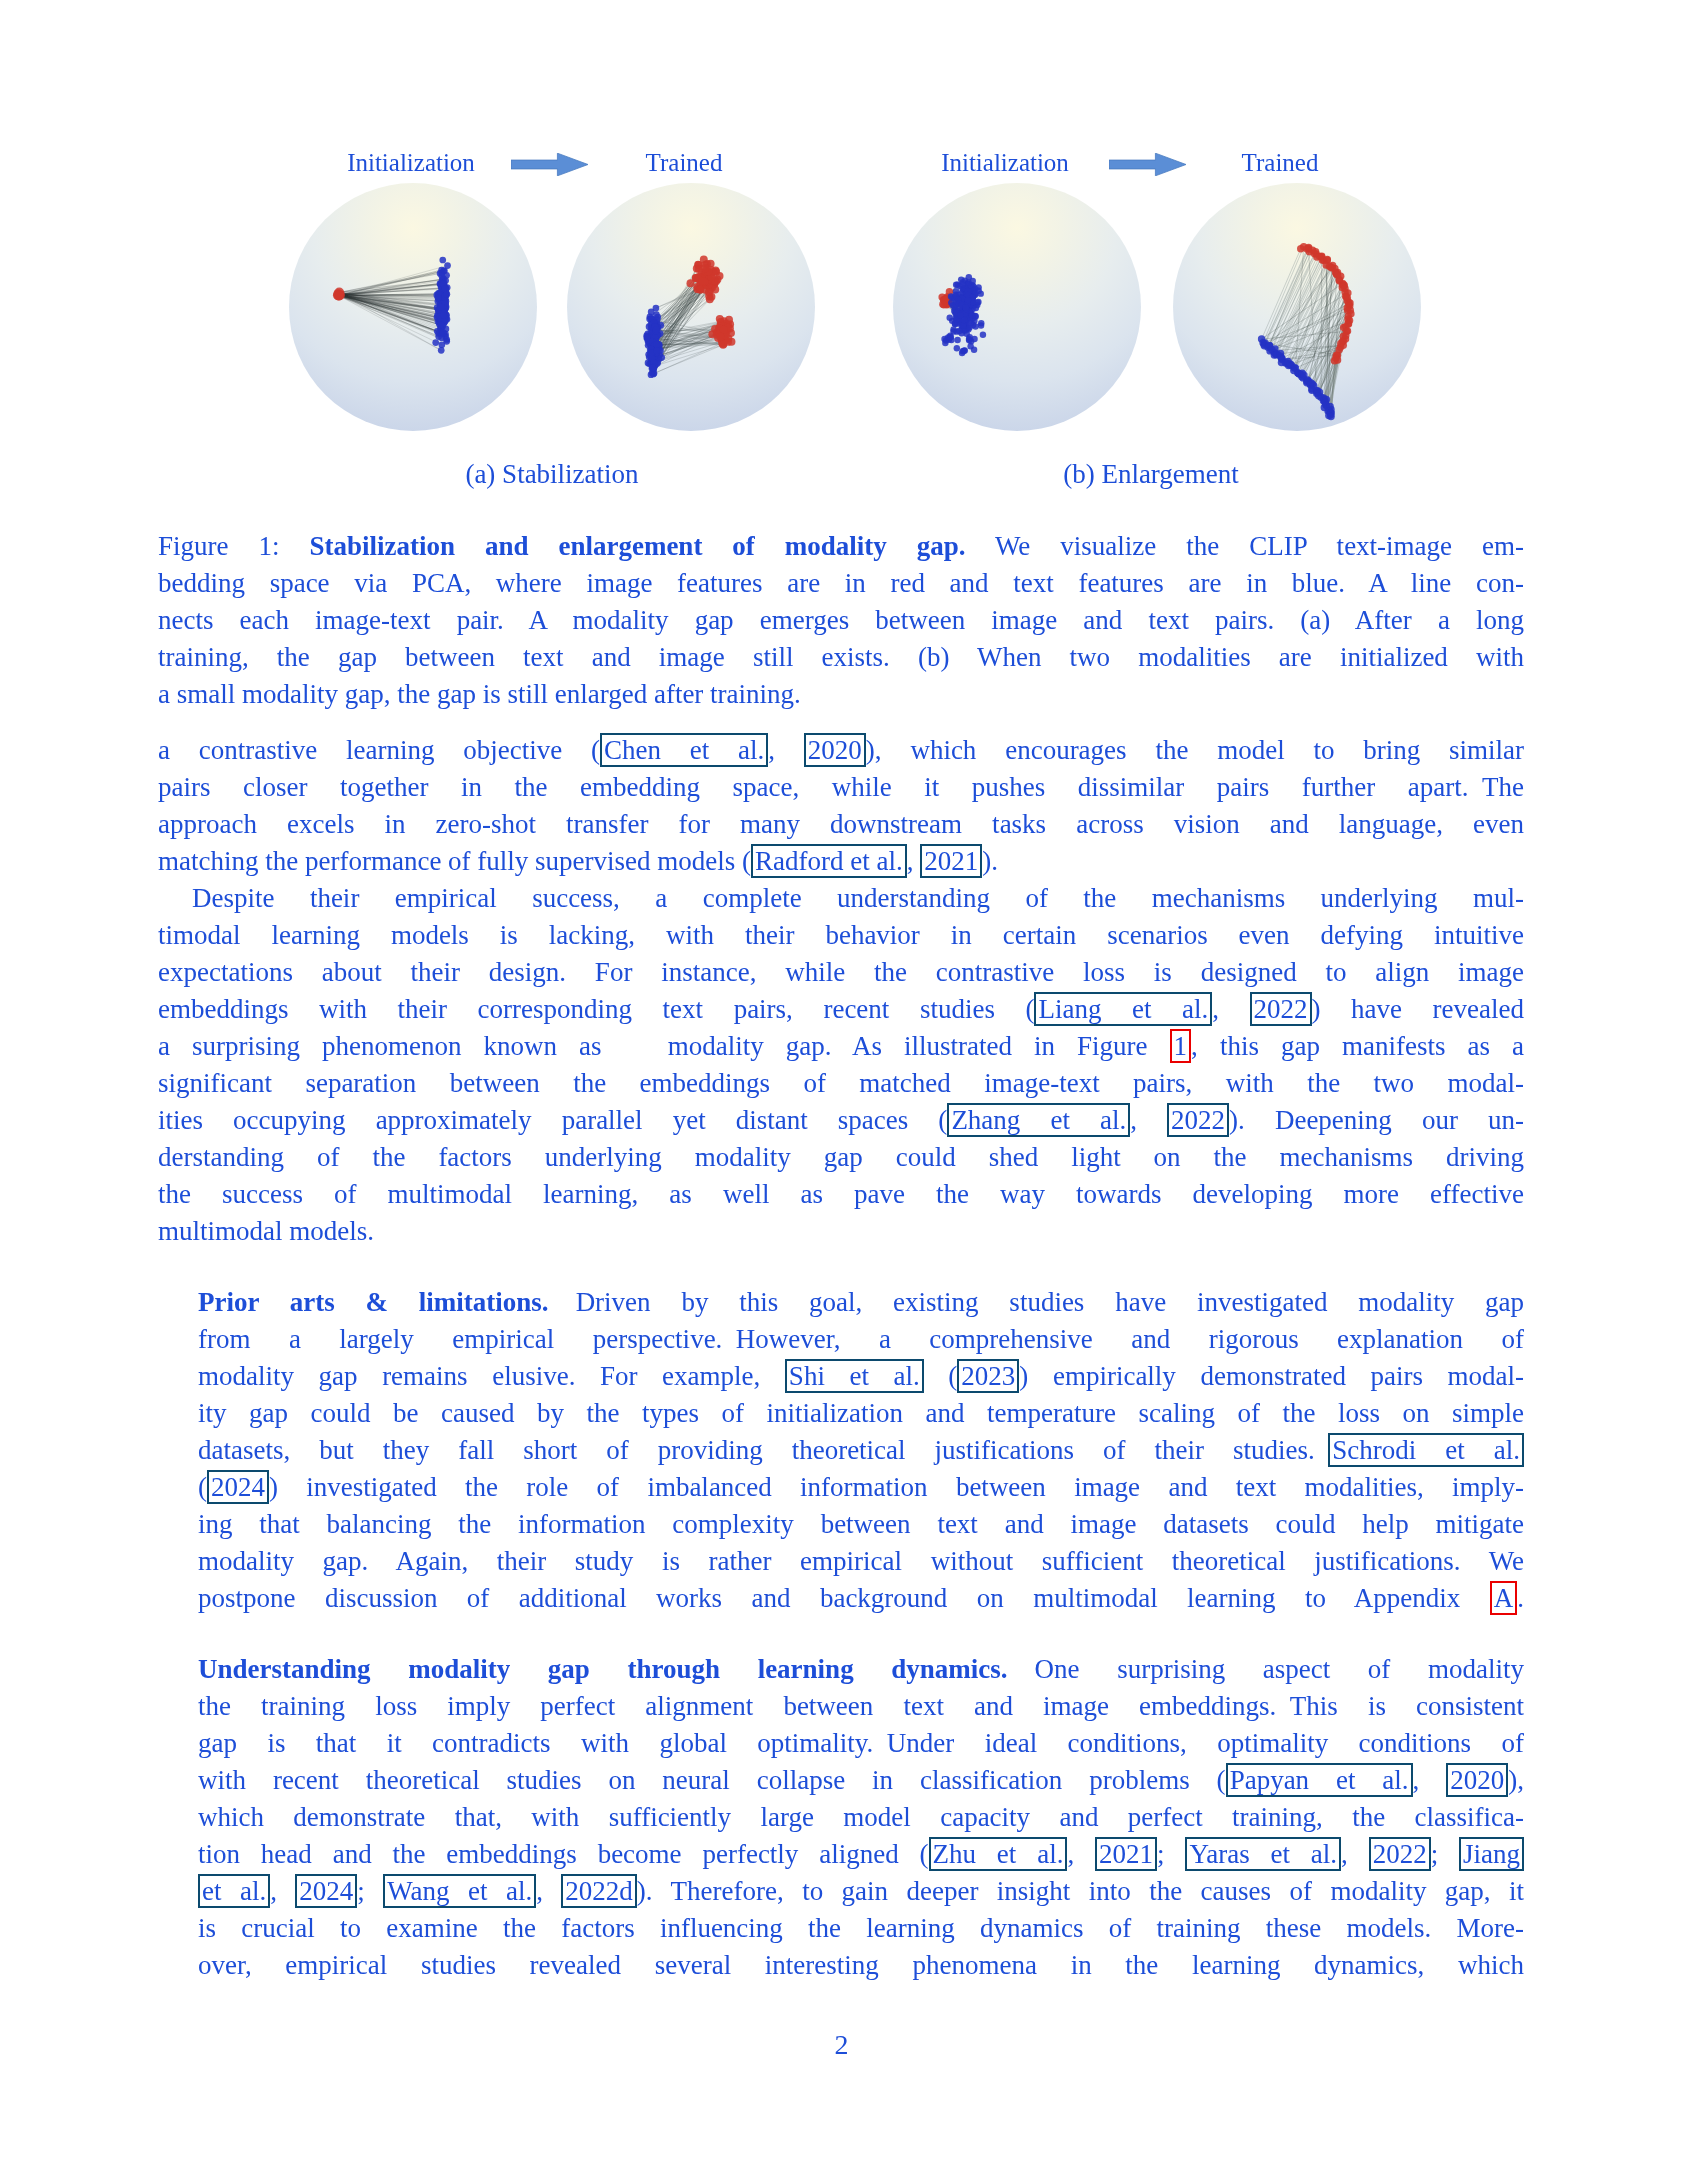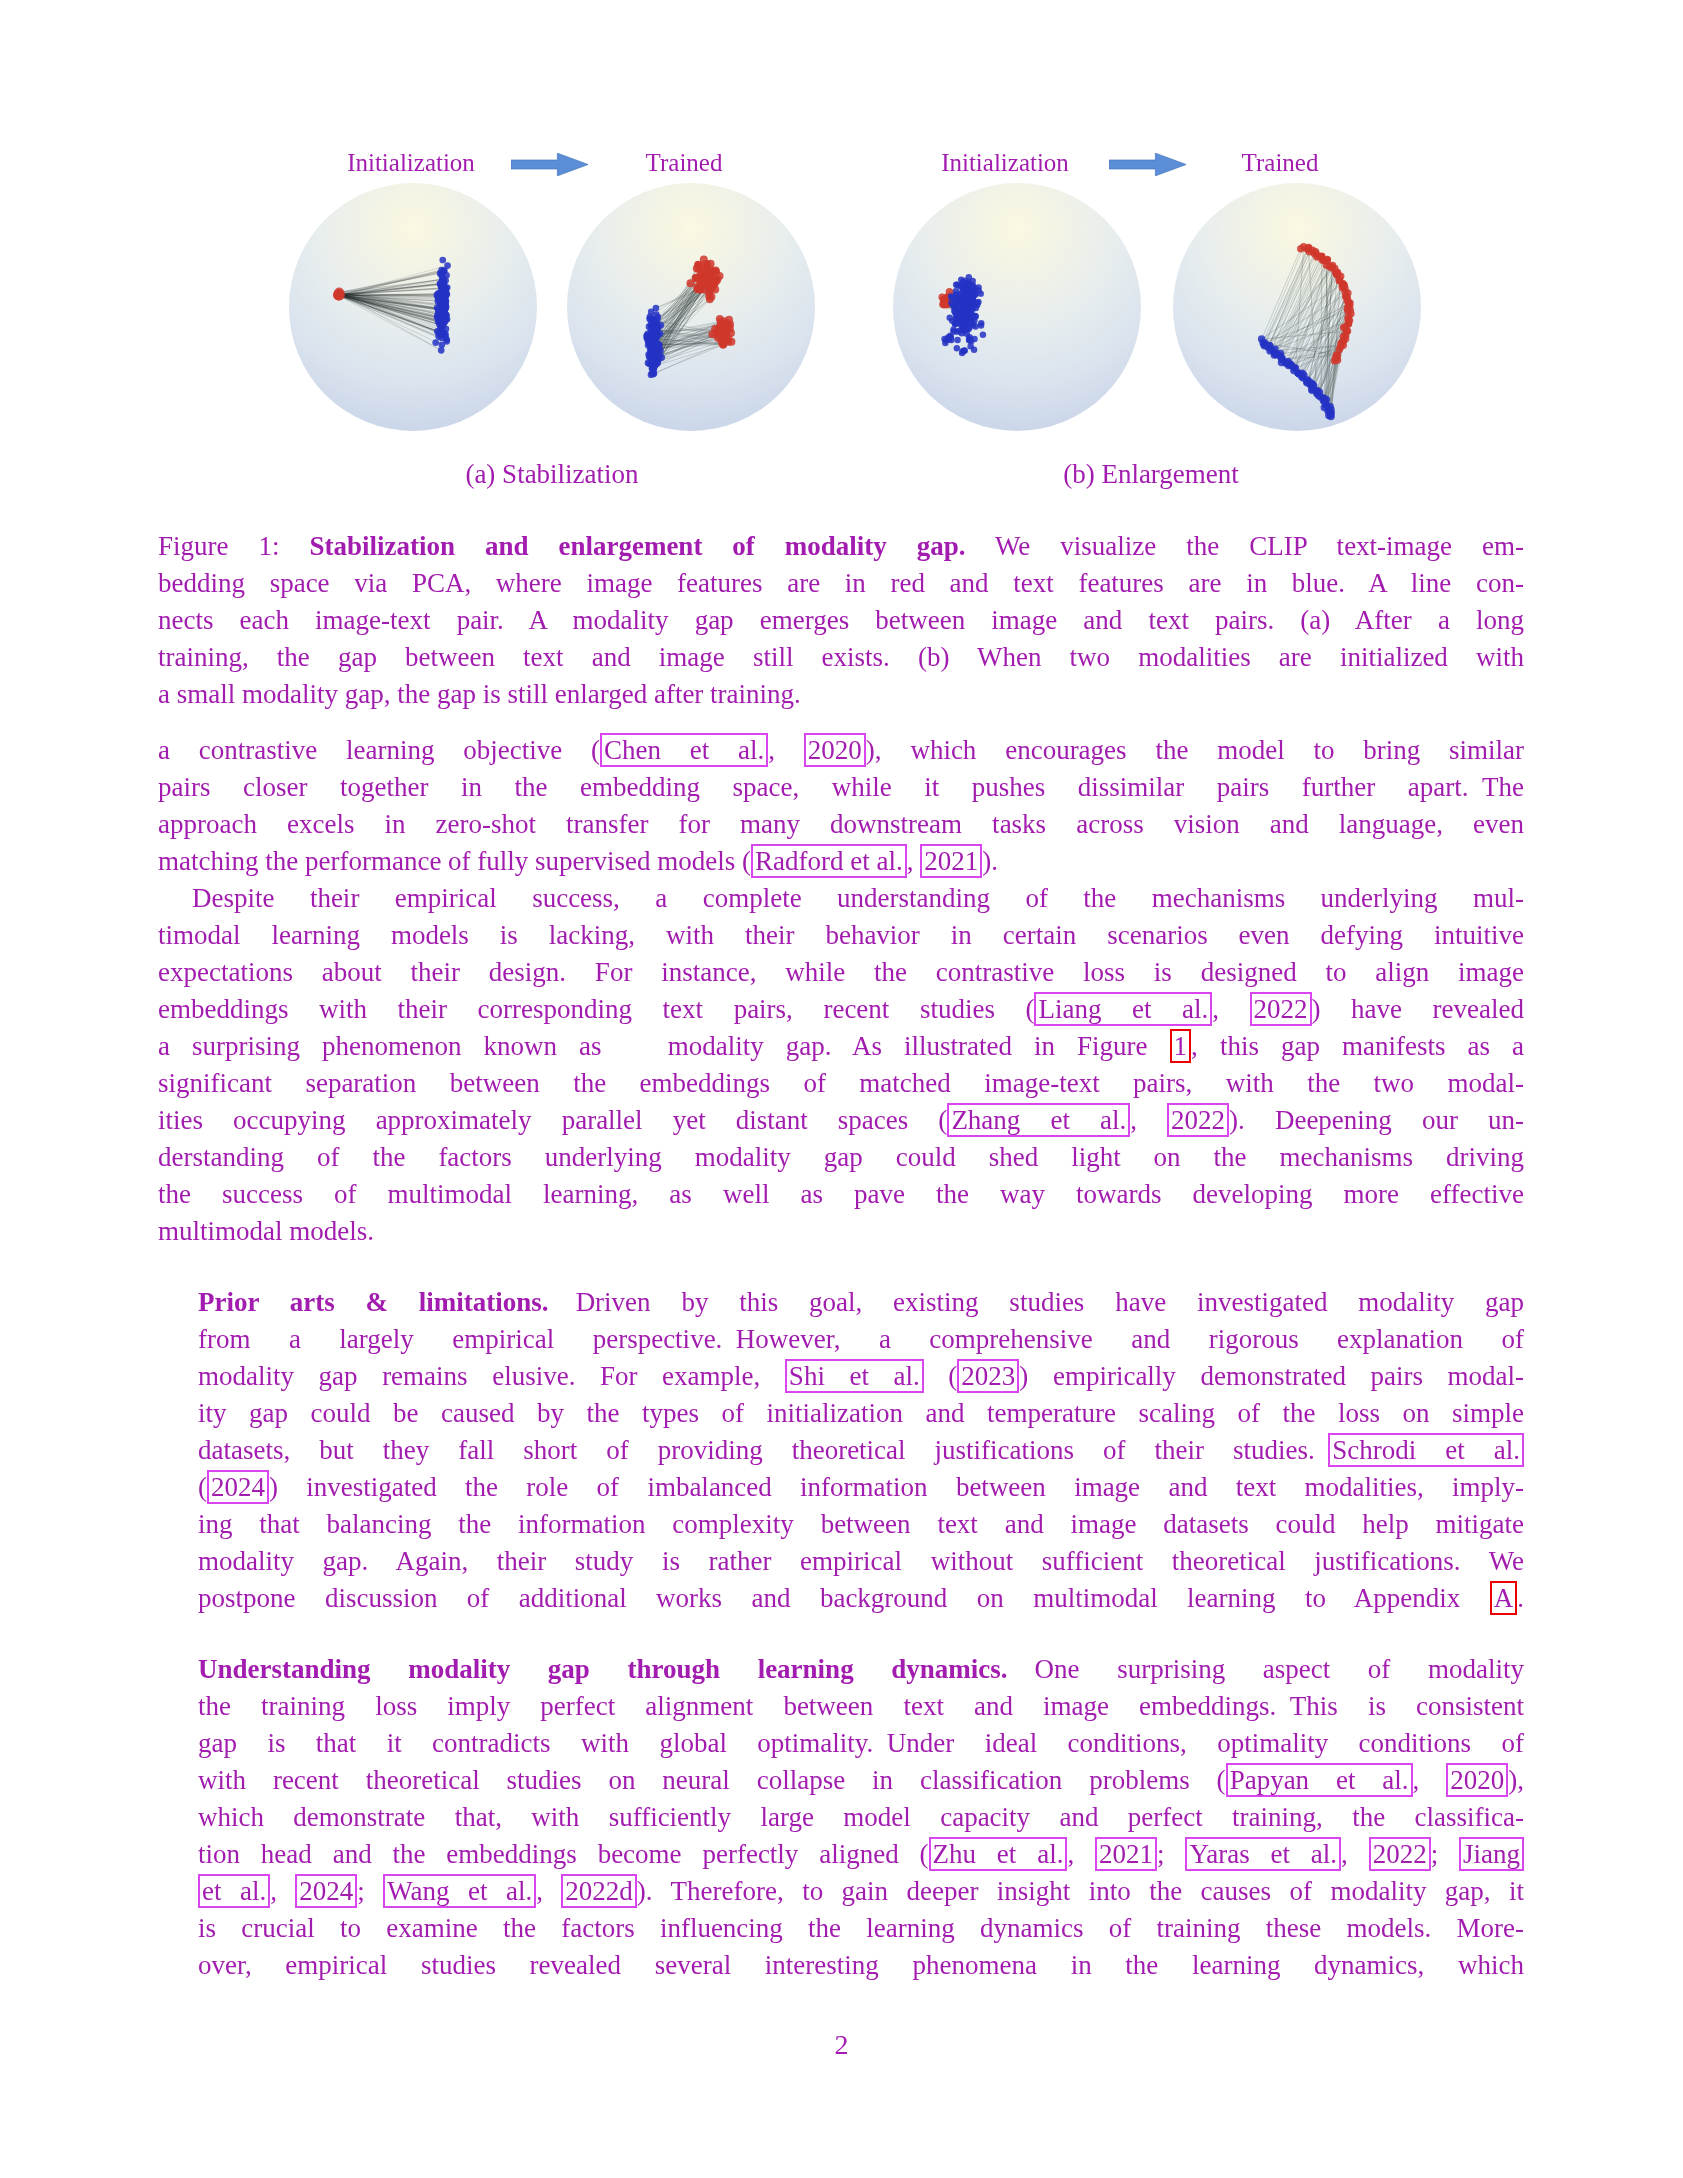--- a/index.html
+++ b/index.html
@@ -1,35 +1,35 @@
 <!DOCTYPE html>
 <html><head>
 <meta charset="utf-8">
 <style>
   html,body{margin:0;padding:0;background:#fff;}
   .page{position:relative;width:1683px;height:2178px;background:#ffffff;overflow:hidden;
-        font-family:"Liberation Serif","DejaVu Serif",serif;color:#a21caf;}
+        font-family:"Liberation Serif","DejaVu Serif",serif;color:#1d4ed8;}
   
   .figlabel{position:absolute;top:149px;font-size:25px;transform:translateX(-50%);white-space:nowrap;}
   .arrow{position:absolute;top:153px;width:77px;height:23px;}
   .sphere{position:absolute;top:183px;width:248px;height:248px;border-radius:50%;overflow:hidden;
           background:radial-gradient(ellipse 100% 100% at 50% 18%,
             #fbf8e2 0%, #f2f3e6 18%, #e7edee 40%, #dbe4ee 62%, #cbd6e9 82%, #c2cee4 100%);}
   .sphere svg{position:absolute;left:0;top:0;width:100%;height:100%;}
   .subcap{position:absolute;top:451px;font-size:27px;transform:translateX(-50%);white-space:nowrap;margin-top:8px;}
   
   .caption{position:absolute;left:158px;top:528px;width:1366px;}
   .bodytext{position:absolute;left:158px;top:732px;width:1366px;}
   .tline{font-size:27px;line-height:37px;height:37px;text-align:justify;text-align-last:justify;overflow:visible;}
   .tline.short{text-align-last:left;}
   .tline.ind{text-indent:34px;}
   .para.gap{margin-top:34px;margin-left:40px;}
   .s-b{font-weight:bold;}
   .s-i{margin-left:44px;}
-  .s-g{border:2px solid #d946ef;padding:0 2px;}
+  .s-g{border:2px solid #0c4a6e;padding:0 2px;}
   .s-r{border:2px solid #ea0000;padding:0 2px;}
   .pagenum{position:absolute;left:0;top:2029px;width:100%;text-align:center;font-size:28px;}
 </style>
 </head>
 <body>
 
 <div class="page">
 
   <div class="figlabel" style="left:411px">Initialization</div>
   <svg class="arrow" style="left:511px" viewBox="0 0 78 23">

